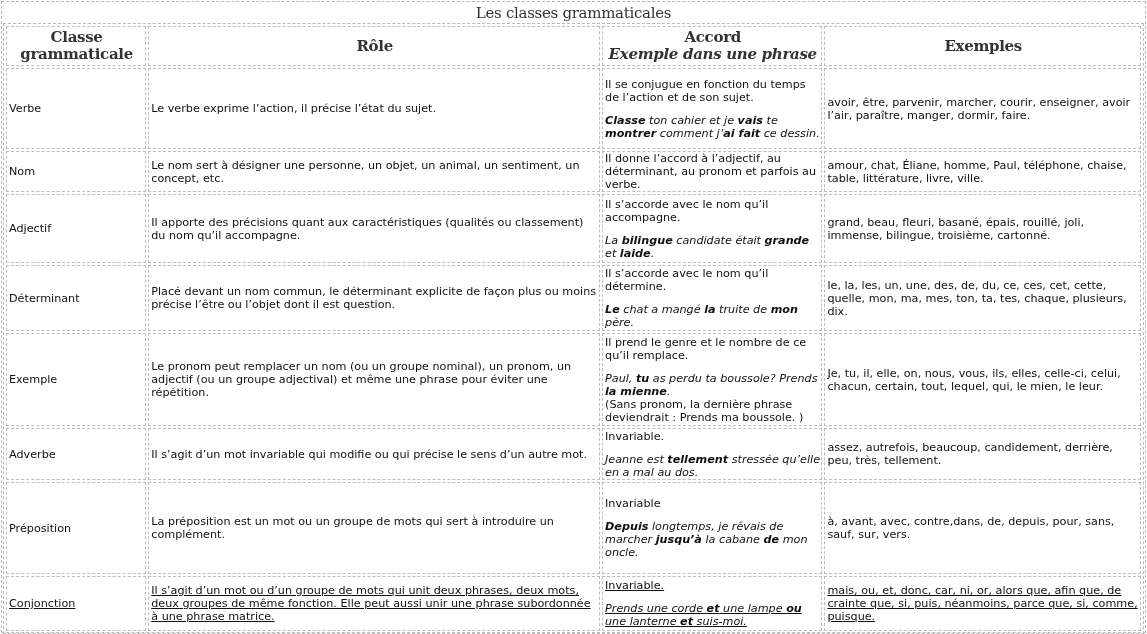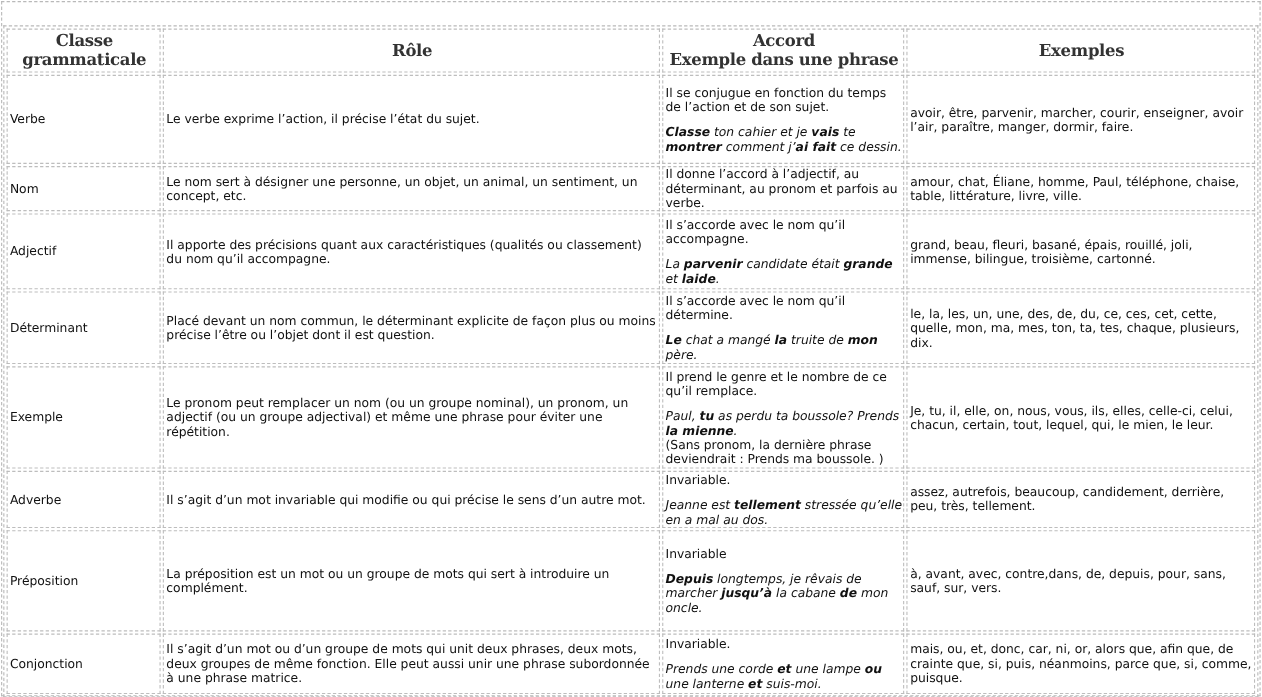--- a/index.html
+++ b/index.html
@@ -54,20 +54,21 @@
     font-family: "DejaVu Serif", "Liberation Serif", serif;
     font-weight: bold;
     font-size: 15px;
     line-height: 17px;
     color: #333333;
     text-align: center;
     height: 38px;
     letter-spacing: -0.3px;
   }
   table.grid th .sub {
+    font-style: italic;
     display: block;
   }
   td.accord {
     vertical-align: top;
   }
   td.accord p {
     margin: 0;
   }
   td.accord p + p {
     margin-top: 10px;
@@ -83,26 +84,27 @@
   col.c2 { width: 451px; }
   col.c3 { width: 220px; }
   col.c4 { width: 316px; }
   tr.r-verbe td { height: 79px; }
   tr.r-nom td { height: 39px; }
   tr.r-adjectif td { height: 67px; }
   tr.r-determinant td { height: 64px; margin-top: 41px; }
   tr.r-pronom td { height: 91px; }
   tr.r-adverbe td { height: 50px; }
   tr.r-preposition td { height: 90px; }
-  tr.r-conjonction td { height: 53px; }
+  tr.r-conjonction td { height: 53px; text-decoration: underline; }
 </style>
 </head>
 <body>
 
 <div class="wrap">
+  <div class="caption">Les classes grammaticales</div>
 
   <table class="grid">
     <colgroup>
       <col class="c1">
         <col class="c2">
         <col class="c3">
         <col class="c4">
     </colgroup>
     <thead>
       <tr>
@@ -131,21 +133,21 @@
         <td class="accord">
           <p>Il donne l’accord à l’adjectif, au déterminant, au pronom et parfois au verbe.</p>
         </td>
         <td>amour, chat, Éliane, homme, Paul, téléphone, chaise, table, littérature, livre, ville.</td>
       </tr>
       <tr class="r-adjectif">
         <td>Adjectif</td>
         <td>Il apporte des précisions quant aux caractéristiques (qualités ou classement) du nom qu’il accompagne.</td>
         <td class="accord">
           <p>Il s’accorde avec le nom qu’il accompagne.</p>
-          <p class="ex"><span>La </span><b>parvenir</b><span> candidate était </span><b>grande</b><span> et </span><b>laide</b><span>.</span></p>
+          <p class="ex"><span>La </span><b>bilingue</b><span> candidate était </span><b>grande</b><span> et </span><b>laide</b><span>.</span></p>
         </td>
         <td>grand, beau, fleuri, basané, épais, rouillé, joli, immense, bilingue, troisième, cartonné.</td>
       </tr>
       <tr class="r-determinant">
         <td>Déterminant</td>
         <td>Placé devant un nom commun, le déterminant explicite de façon plus ou moins précise l’être ou l’objet dont il est question.</td>
         <td class="accord">
           <p>Il s’accorde avec le nom qu’il détermine.</p>
           <p class="ex"><b>Le</b><span> chat a mangé </span><b>la</b><span> truite de </span><b>mon</b><span> père.</span></p>
         </td>

